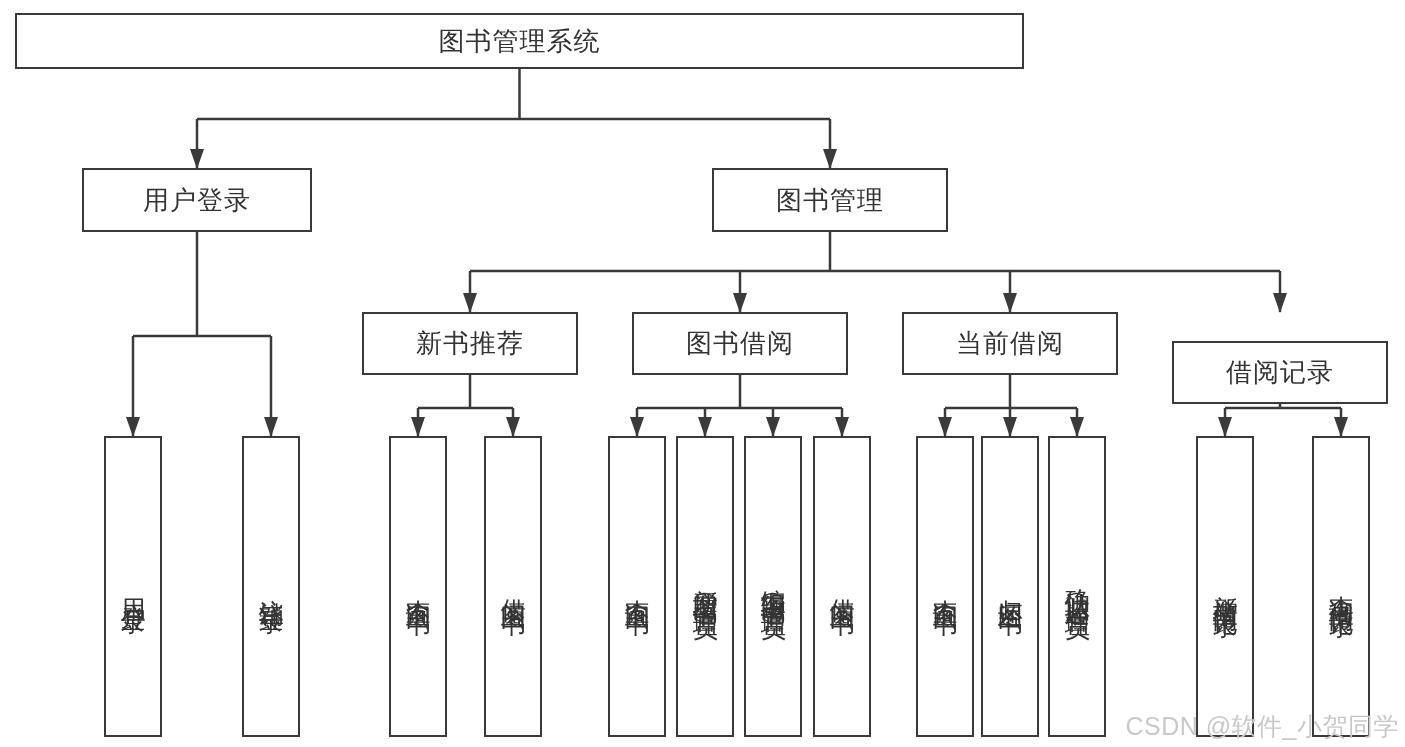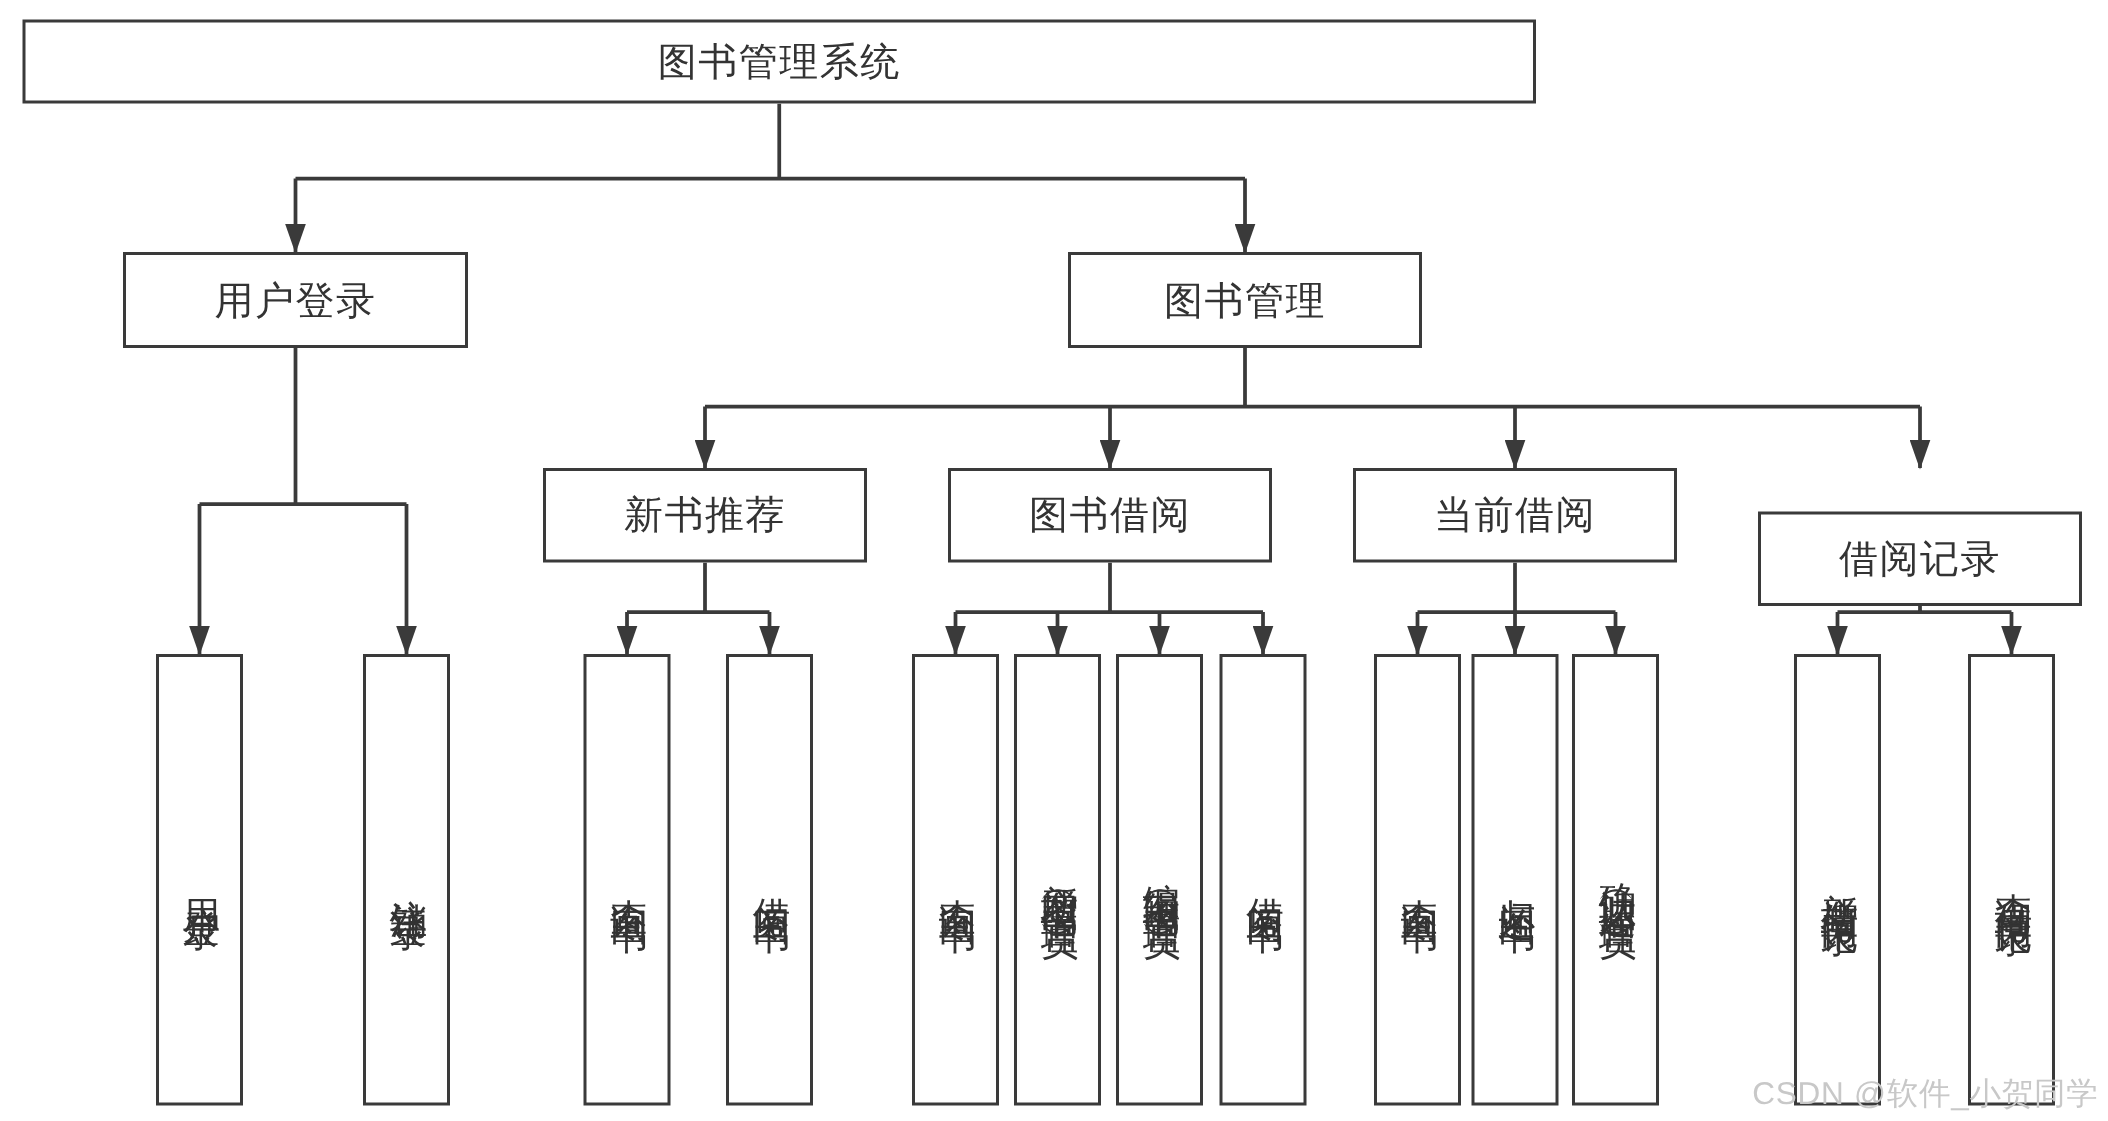--- a/index.html
+++ b/index.html
@@ -30,21 +30,21 @@
     writing-mode:vertical-rl;
     text-orientation:mixed;
     font-size:25px;
     letter-spacing:4px;
     line-height:1.1;
     color:#333333;
   }
   .watermark{
     position:absolute;
     right:6px;bottom:4px;
-    font-size:21px;
+    font-size:25px;
     color:#c8c8c8;
     letter-spacing:0.5px;
     z-index:5;
     white-space:nowrap;
   }
 </style>
 </head>
 <body>
 
 <div class="canvas">

